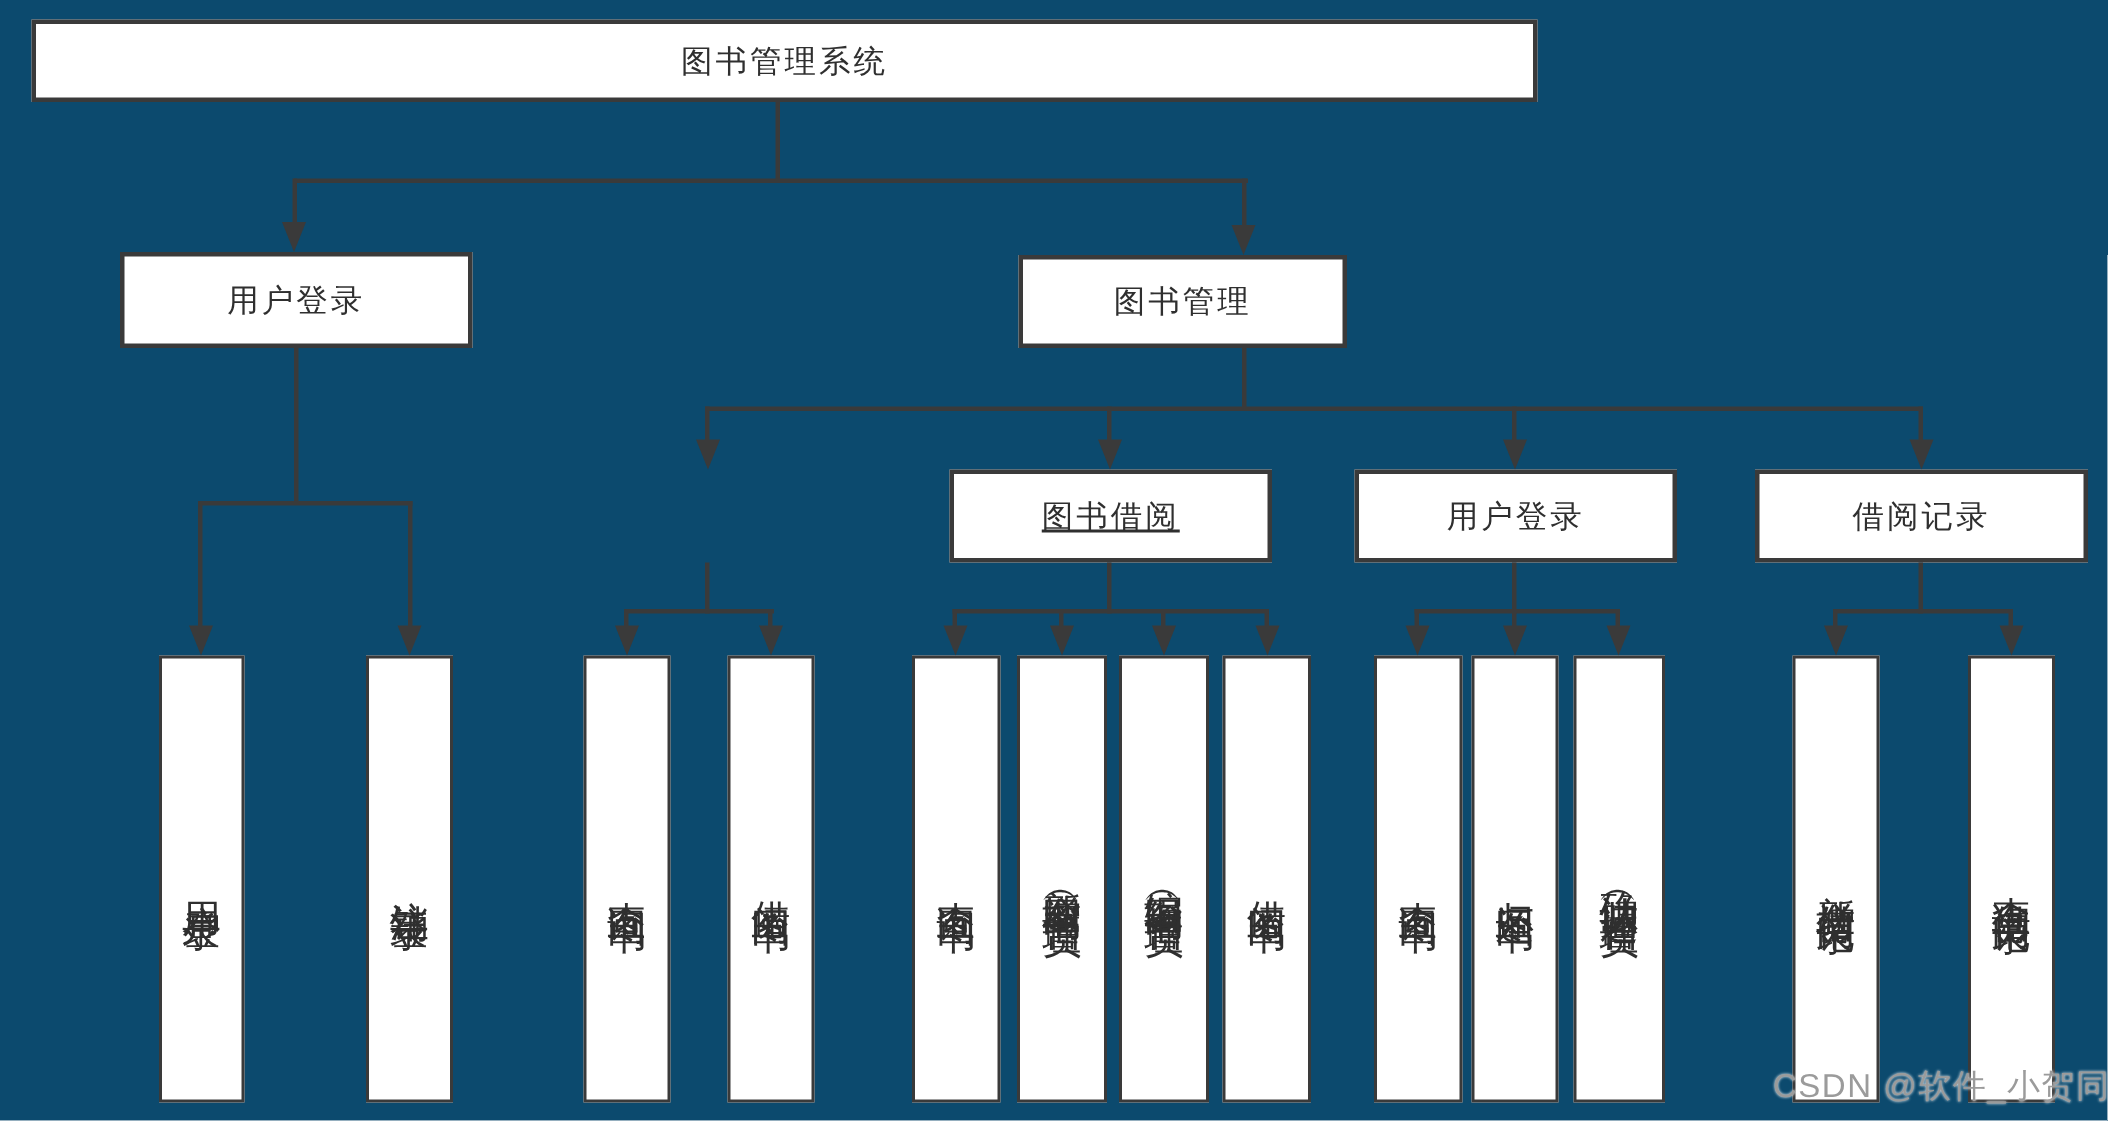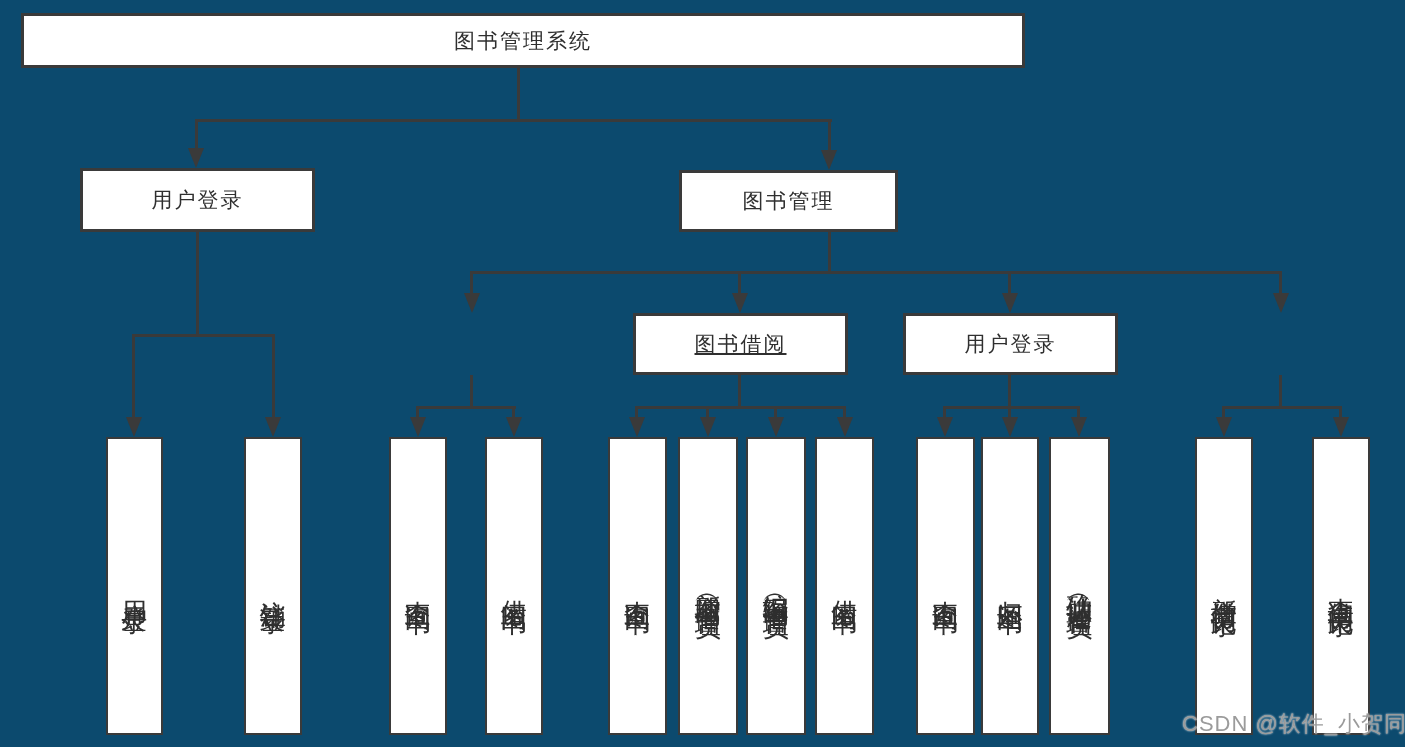--- a/index.html
+++ b/index.html
@@ -46,20 +46,21 @@
 
 <div class="canvas">
 
   <div class="box" style="left:21px;top:13px;width:1004px;height:55px;">图书管理系统</div>
 
   <div class="box" style="left:80px;top:168px;width:235px;height:64px;">用户登录</div>
   <div class="box" style="left:679px;top:170px;width:219px;height:62px;">图书管理</div>
 
   <div class="box" style="left:633px;top:313px;width:215px;height:62px;text-decoration:underline;">图书借阅</div>
   <div class="box" style="left:903px;top:313px;width:215px;height:62px;">用户登录</div>
+  <div class="box" style="left:1170px;top:313px;width:222px;height:62px;">借阅记录</div>
 
   <div class="leafbox" style="left:106px;width:57px;">
     <span>用户登录</span>
     </div>
   <div class="leafbox" style="left:244px;width:58px;">
     <span>注销登录</span>
     </div>
 
   <div class="leafbox" style="left:389px;width:58px;">
     <span>查询图书</span>

